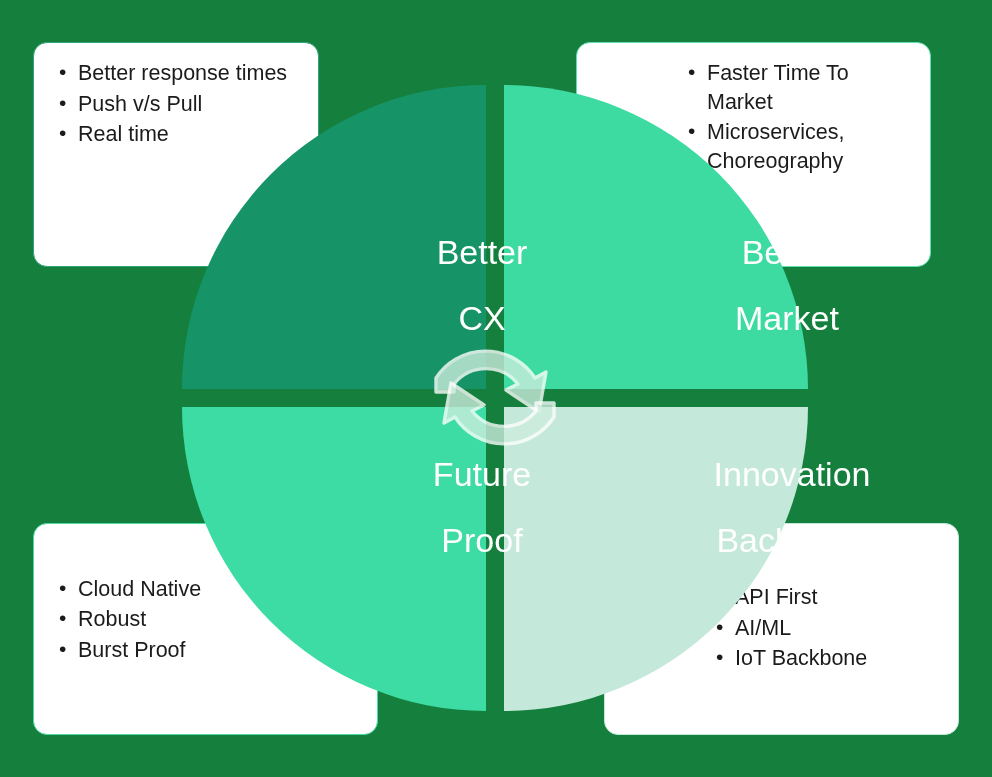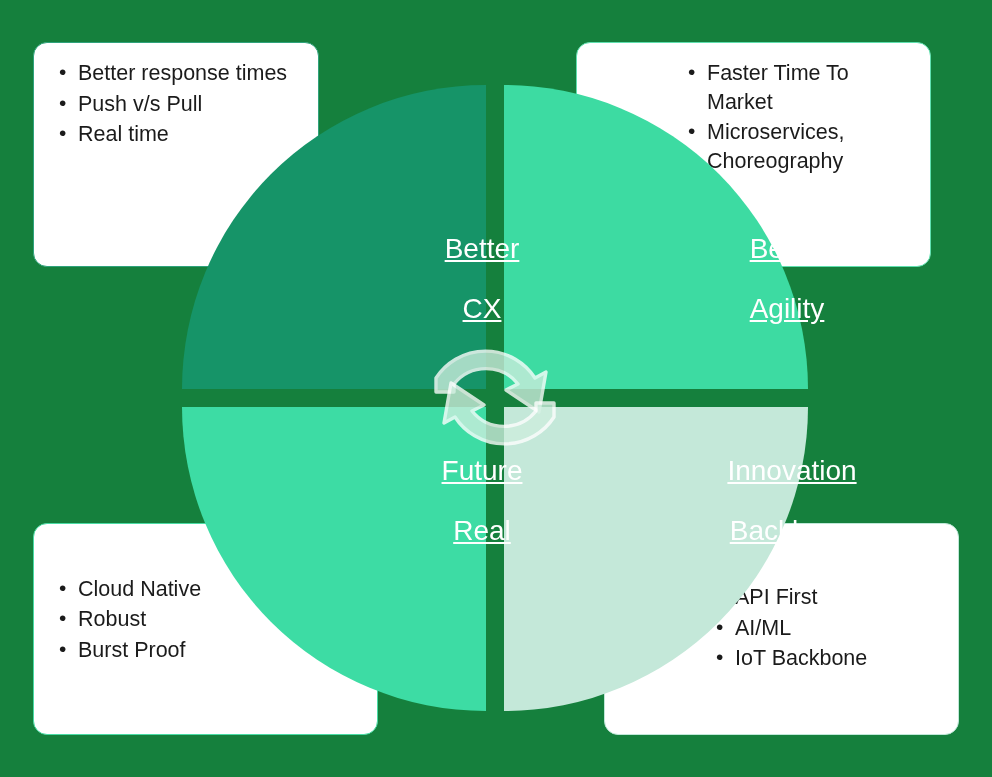--- a/index.html
+++ b/index.html
@@ -120,28 +120,27 @@
 
   #quad-bl { left: 0;     top: 322px; }
   #quad-bl .fill { left: 0;     top: -304px; background: #3ddca4; }
 
   #quad-br { left: 322px; top: 322px; }
   #quad-br .fill { left: -304px; top: -304px; background: #c4e8d9; }
 
   .quad-label {
     position: absolute;
     color: #ffffff;
-    font-size: 28px;
+    font-size: 34px;
     line-height: 1.0;
     font-weight: 400;
     text-align: center;
     z-index: 14;
     pointer-events: none;
     white-space: nowrap;
-    text-decoration: underline;
   }
 
   .quad-label span { display: block; }
   .quad-label span + span { margin-top: 32px; }
 
   #label-tl { left: 205px;  top: 150px; width: 190px; }
   #label-tr { left: 500px;  top: 150px; width: 210px; }
   #label-bl { left: 205px;  top: 372px; width: 190px; text-align: center; }
   #label-br { left: 490px;  top: 372px; width: 240px; }
 
@@ -209,25 +208,25 @@
     <div class="quad" id="quad-br">
       <div class="fill"></div>
     </div>
 
     <div class="quad-label nb" id="label-tl">
       <span>Better</span>
       <span>CX</span>
     </div>
     <div class="quad-label nb" id="label-tr">
       <span>Better</span>
-      <span>Agility</span>
+      <span>Market</span>
     </div>
     <div class="quad-label nb" id="label-bl">
       <span>Future</span>
-      <span>Real</span>
+      <span>Proof</span>
     </div>
     <div class="quad-label nb" id="label-br">
       <span>Innovation</span>
       <span>Backbone</span>
     </div>
 
     <div id="center-arrows">
       <svg width="150" height="155" viewBox="0 0 150 155" xmlns="http://www.w3.org/2000/svg">
 
         <g opacity="0.78">

